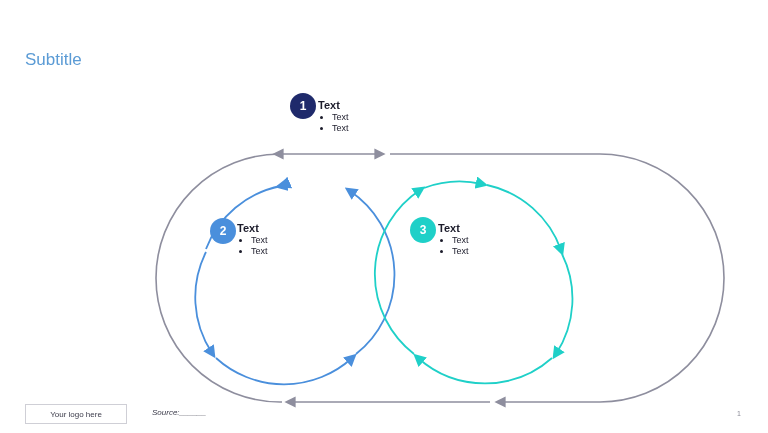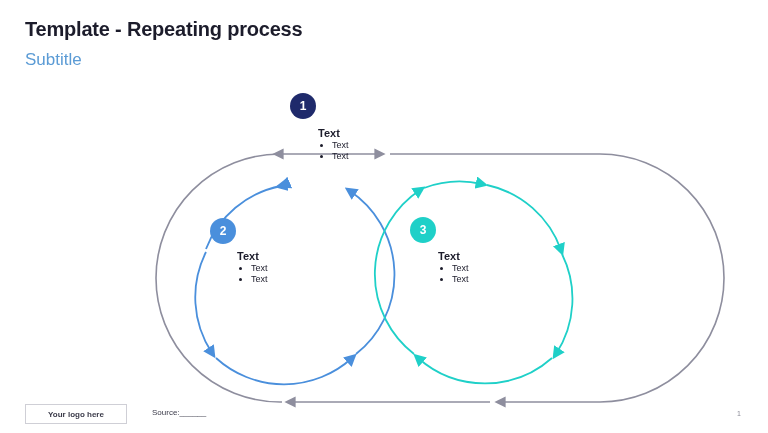--- a/index.html
+++ b/index.html
@@ -56,21 +56,20 @@
     align-items: center;
     justify-content: center;
     line-height: 1;
   }
   .badge-1 { background: #1f2a6b; left: 290px; top: 93px; }
   .badge-2 { background: #4a8fdc; left: 210px; top: 218px; }
   .badge-3 { background: #1fd0c8; left: 410px; top: 217px; }
 
   .label-block {
     position: absolute;
-    margin-top: 28px;
   }
   .label-title {
     font-size: 11px;
     font-weight: bold;
     color: #1c1c2b;
     line-height: 14px;
   }
   .label-list {
     margin: 0;
     padding-left: 14px;
@@ -93,43 +92,42 @@
     height: 18px;
     border: 1px solid #cfcfd6;
     background: #ffffff;
     display: flex;
     align-items: center;
     justify-content: center;
   }
   .logo-text {
     font-size: 8px;
     color: #3b3b4a;
-    font-weight: bold;
   }
   .source {
     position: absolute;
     left: 152px;
     top: 408px;
     font-size: 8px;
     color: #3b3b4a;
+    font-style: italic;
   }
   .page-num {
     position: absolute;
     left: 737px;
     top: 410px;
     font-size: 7px;
     color: #8a8a96;
   }
 </style>
 </head>
 <body>
 
 <div class="slide">
 
-  <div class="title">Template - Repeating process</div>
   <div class="subtitle">Subtitle</div>
 
   <svg class="diagram" viewBox="0 0 768 433" xmlns="http://www.w3.org/2000/svg">
     <defs>
       <marker id="arrGray" markerWidth="7" markerHeight="7" refX="3.5" refY="3.5" orient="auto">
         <path d="M0,0 L7,3.5 L0,7 z" fill="#8e8e9e"></path>
       </marker>
       <marker id="arrBlue" markerWidth="7" markerHeight="7" refX="3.5" refY="3.5" orient="auto">
         <path d="M0,0 L7,3.5 L0,7 z" fill="#4a8fdc"></path>
       </marker>

